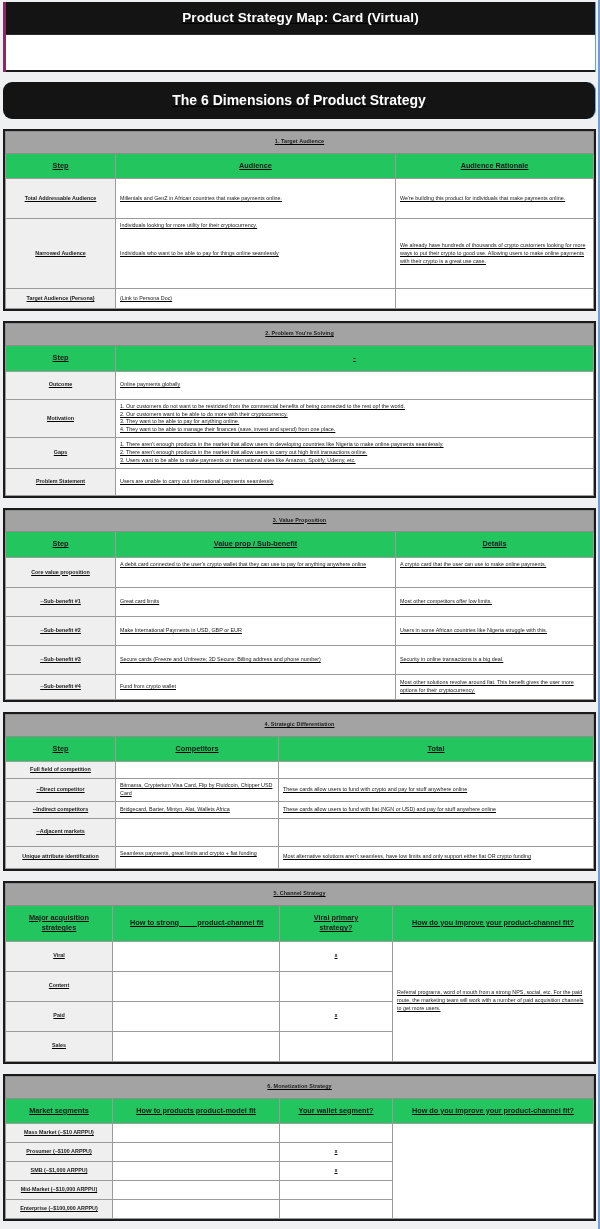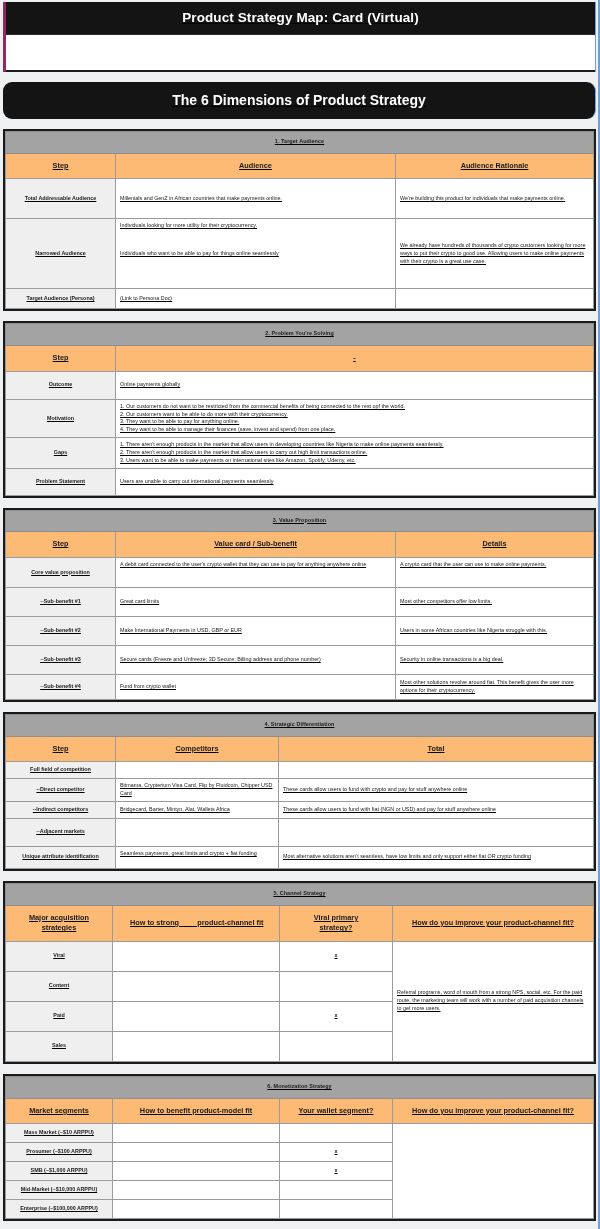--- a/index.html
+++ b/index.html
@@ -77,21 +77,21 @@
     background: #a3a3a3;
     color: #ffffff;
     font-size: 9px;
     font-weight: bold;
     text-align: center;
     padding: 6px 0 7px 0 !important;
     border: 1px solid #8e8e8e !important;
     letter-spacing: 0.1px;
   }
   .col-head {
-    background: #fdba74;
+    background: #22c55e;
     font-weight: bold;
     text-align: center;
     font-size: 7.3px !important;
     padding: 7px 17px !important;
     color: #1b1b1b;
   }
   .row-head {
     background: #efefef;
     font-weight: bold;
     text-align: center;
@@ -224,21 +224,21 @@
           <col style="width:110px">
           <col style="width:280px">
           <col>
         </colgroup>
       <tbody>
           <tr>
         <td class="sect-title" colspan="3">3. Value Proposition</td>
       </tr>
       <tr>
         <td class="col-head">Step</td>
-        <td class="col-head">Value card / Sub-benefit</td>
+        <td class="col-head">Value prop / Sub-benefit</td>
         <td class="col-head">Details</td>
       </tr>
       <tr style="height:30px">
         <td class="row-head">Core value proposition</td>
         <td class="cell" style="vertical-align:top">A debit card connected to the user's crypto wallet that they can use to pay for anything anywhere online</td>
         <td class="cell" style="vertical-align:top">A crypto card that the user can use to make online payments.</td>
       </tr>
       <tr style="height:29px">
         <td class="row-head">--Sub-benefit #1</td>
         <td class="cell">Great card limits</td>
@@ -364,21 +364,21 @@
           <col style="width:167px">
           <col style="width:113px">
           <col>
         </colgroup>
       <tbody>
           <tr>
         <td class="sect-title" colspan="4">6. Monetization Strategy</td>
       </tr>
       <tr>
         <td class="col-head">Market segments</td>
-        <td class="col-head">How to benefit product-model fit</td>
+        <td class="col-head">How to products product-model fit</td>
         <td class="col-head">Your wallet segment?</td>
         <td class="col-head">How do you improve your product-channel fit?</td>
       </tr>
       <tr style="height:19px">
         <td class="row-head">Mass Market (~$10 ARPPU)</td>
         <td class="cell"></td>
         <td class="cell cell-center"></td>
         <td class="cell" rowspan="5"></td>
       </tr>
       <tr style="height:19px">

